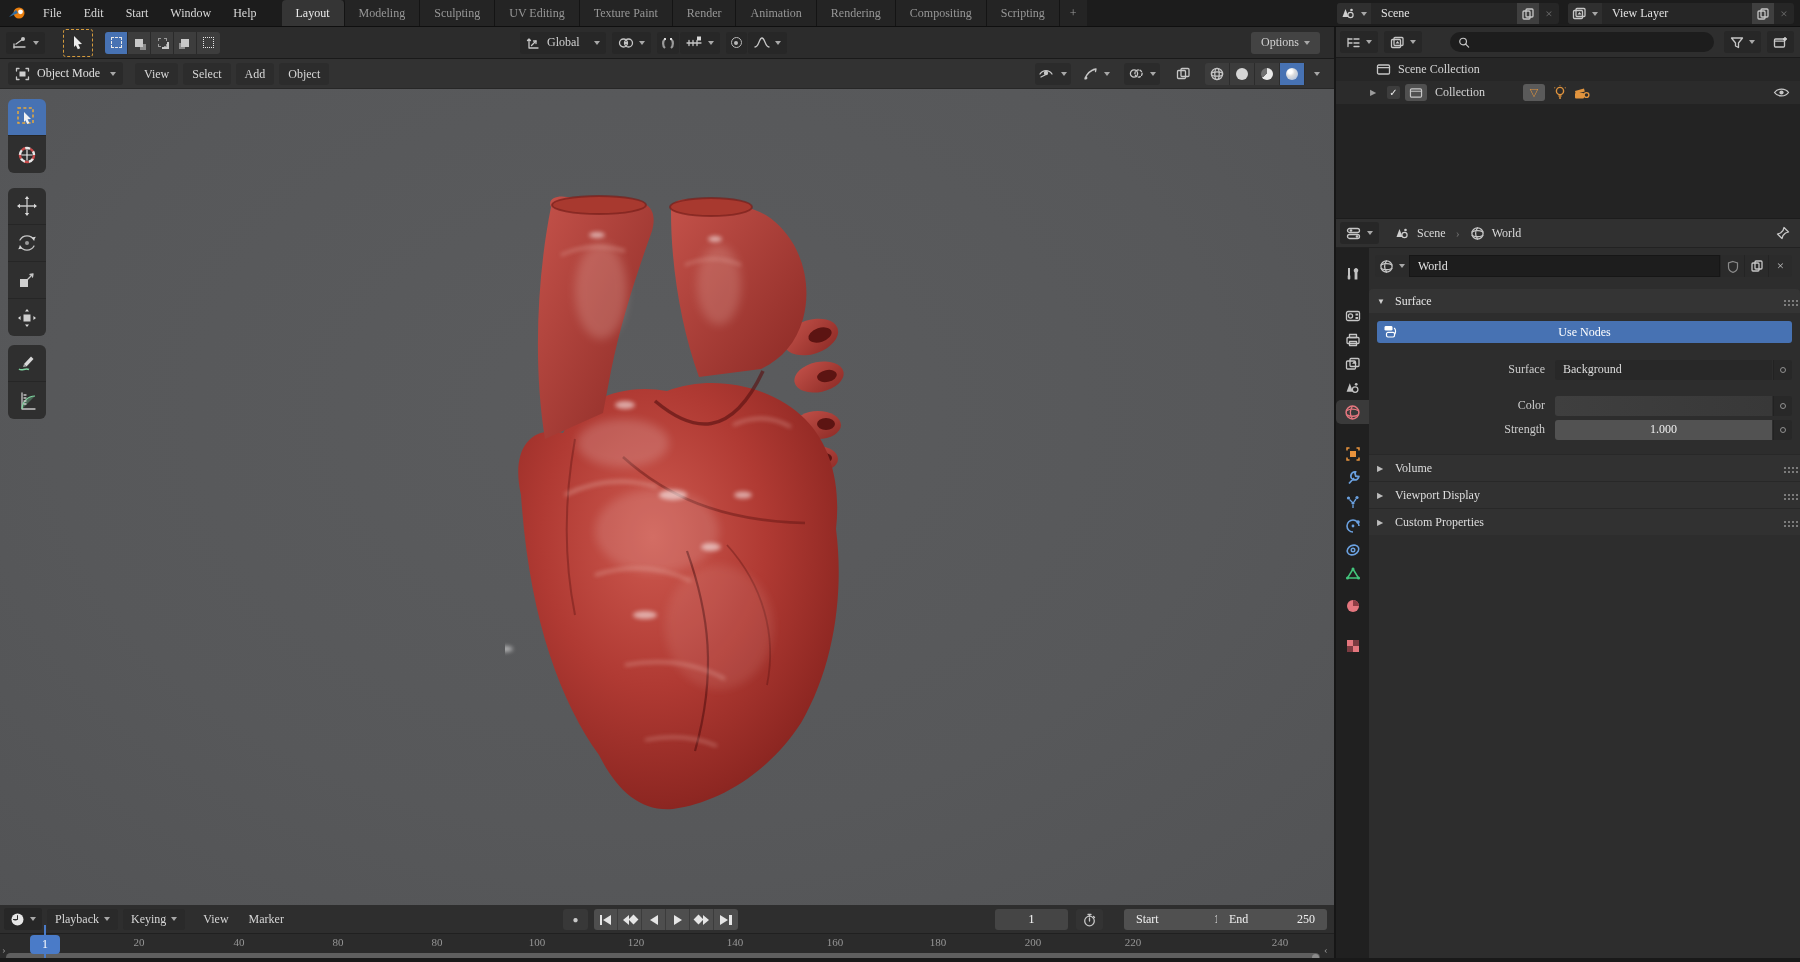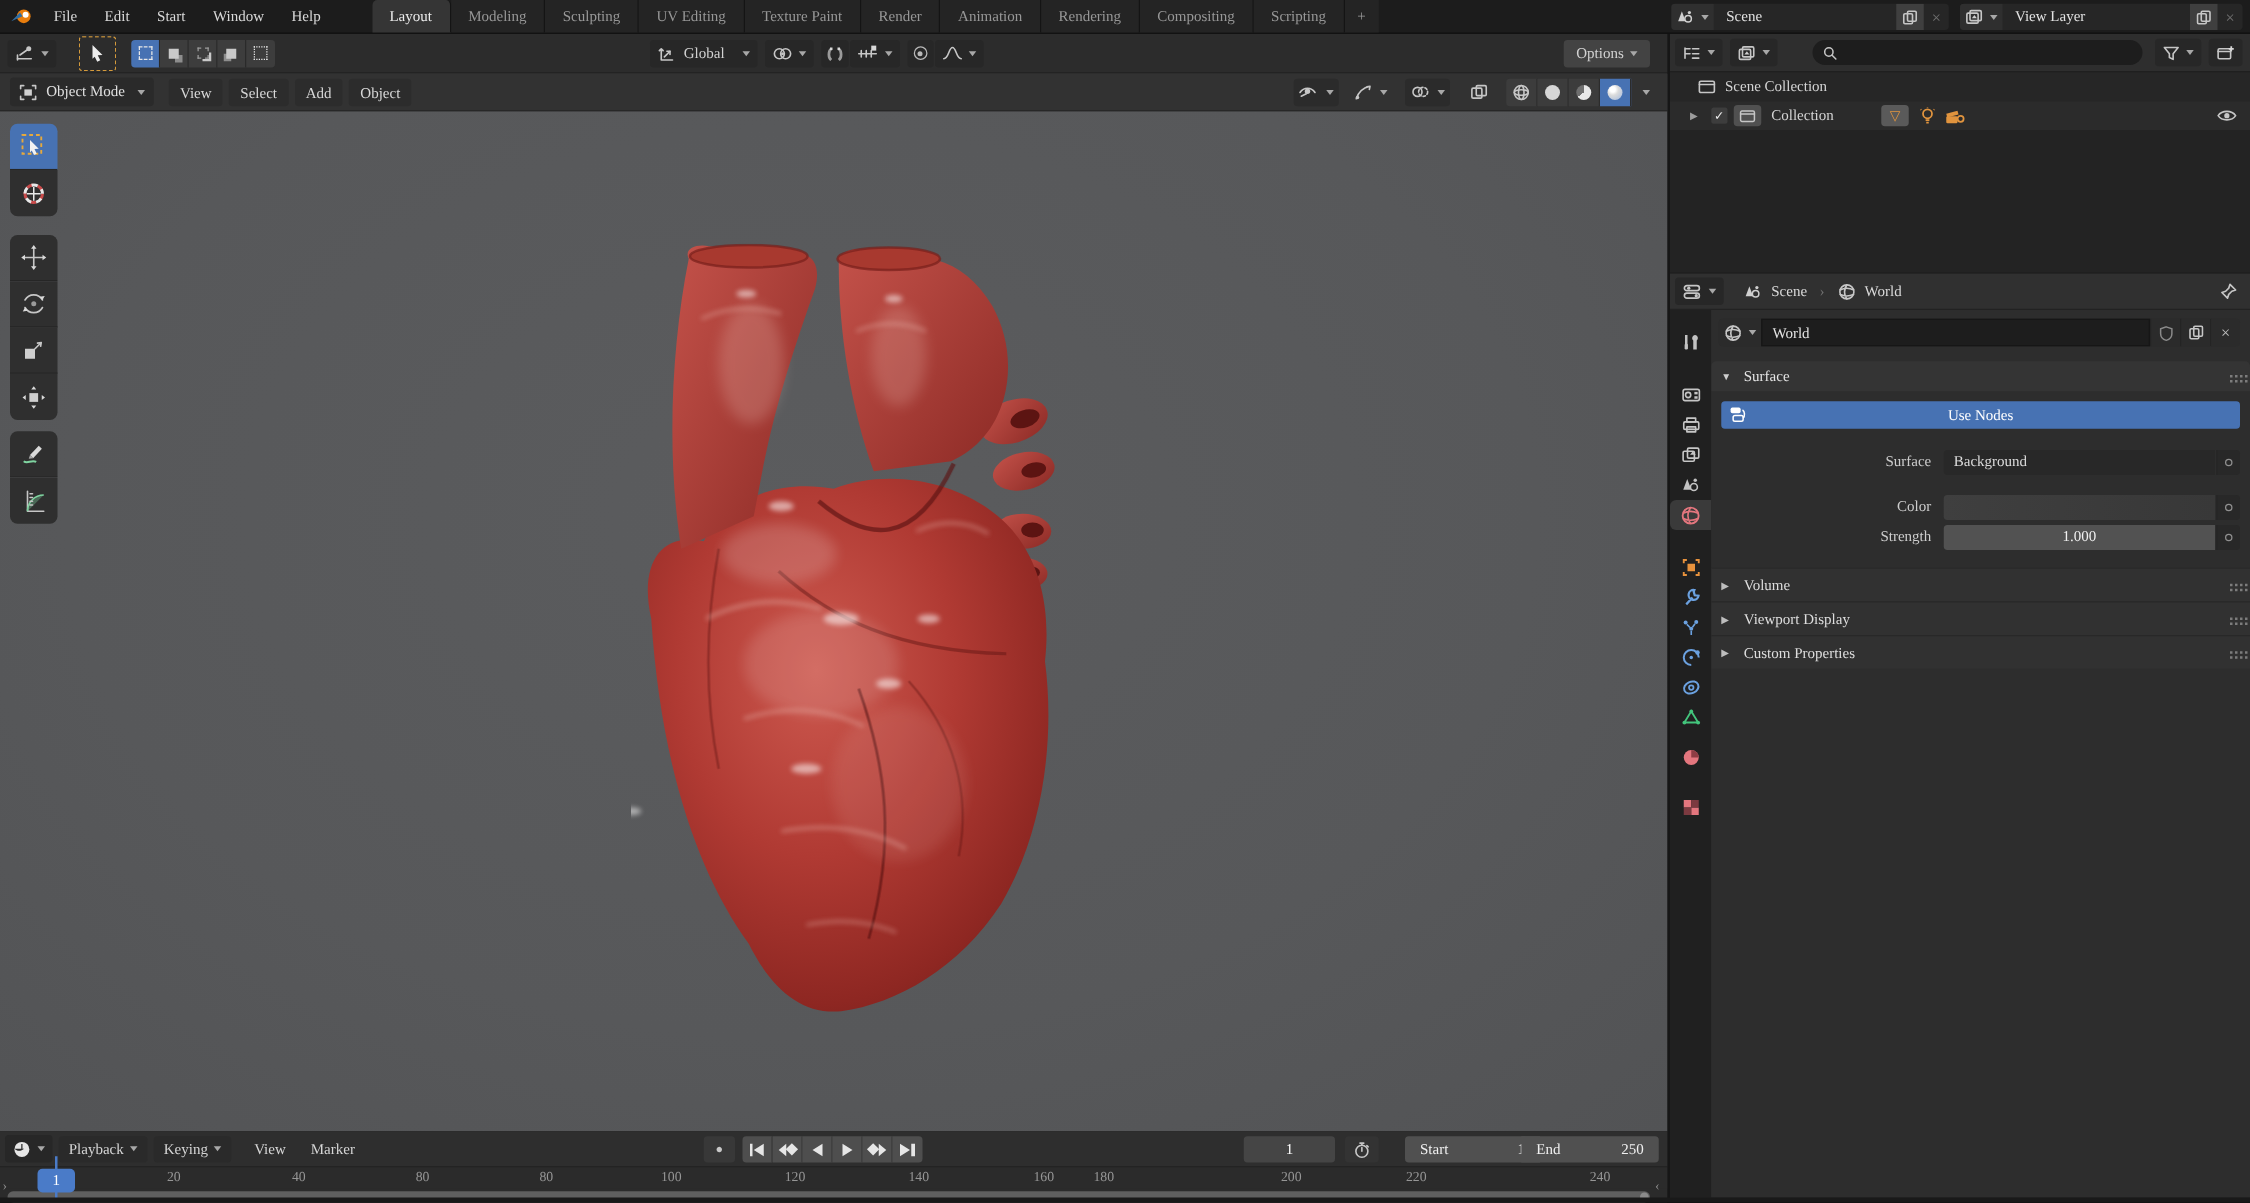--- a/index.html
+++ b/index.html
@@ -9,21 +9,21 @@
     background:#1c1c1c; font-family:Liberation Serif, serif;
     font-size:12px; color:#d4d4d4; -webkit-font-smoothing:antialiased;
   }
   .abs { position:absolute; }
 
   
   #topbar { position:absolute; left:0; top:0; width:1800px; height:27px;
             background:#1c1c1c; display:flex; align-items:center; z-index:40;
             border-bottom:1px solid #0f0f0f; }
   .menu-item { padding:0 11px; line-height:26px; color:#d9d9d9; cursor:default; }
-  .ws-tabs { display:flex; height:26px; margin-left:30px; }
+  .ws-tabs { display:flex; height:26px; margin-left:14px; }
   .ws-tab { padding:0 14px; line-height:26px; color:#979797; border-right:1px solid #141414; background:#242424; }
   .ws-tab.active { background:#353535; color:#ececec; border-radius:4px 4px 0 0; }
   .ws-add { padding:0 10px; line-height:26px; color:#9a9a9a; background:#242424; }
   .id-widget { display:flex; align-items:center; height:21px; background:#262626; border-radius:3px; overflow:hidden; }
   .id-widget .icon-btn { height:21px; padding:0 4px; background:#2f2f2f; display:flex; align-items:center; }
   .id-widget .id-label { padding:0 10px; color:#e2e2e2; flex:1; }
   .mini-btn { width:22px; height:21px; display:flex; align-items:center; justify-content:center; background:#3f3f3f; }
   .mini-x { width:20px; height:21px; display:flex; align-items:center; justify-content:center; color:#6f6f6f; font-size:13px; }
 
   .cv { width:0; height:0; border-left:3.5px solid transparent; border-right:3.5px solid transparent;
@@ -68,21 +68,21 @@
   .tool-btn:first-child { border-radius:6px 6px 0 0; }
   .tool-btn:last-child { border-radius:0 0 6px 6px; border-bottom:none; }
   .tool-btn.active { background:#4772b3; }
 
   
   #outliner { position:absolute; left:1336px; top:27px; width:464px; height:191px; background:#232323; }
   #outliner-header { height:31px; background:#2e2e2e; display:flex; align-items:center; border-bottom:1px solid #1b1b1b; }
   .search-box { flex:1; height:20px; margin:0 10px 0 28px; background:#1d1d1d; border-radius:10px;
                 display:flex; align-items:center; padding:0 8px; }
   .search-box input { background:transparent; border:none; outline:none; color:#cfcfcf; width:100%; font:inherit; }
-  .out-row { height:23px; display:flex; align-items:center; padding-left:10px; }
+  .out-row { height:23px; display:flex; align-items:center; padding-left:28px; }
   .out-row.r1 { background:#262626; }
   .out-row.r2 { background:#2b2b2b; }
   .badge { height:17px; min-width:22px; border-radius:3px; background:#505050; display:flex;
            align-items:center; justify-content:center; margin-right:3px; }
   .cb { width:13px; height:13px; background:#3d3d3d; border-radius:2px; color:#ededed; font-size:10px;
         display:flex; align-items:center; justify-content:center; margin:0 5px; }
 
   
   #props { position:absolute; left:1336px; top:219px; width:464px; height:739px; background:#2d2d2d; }
   #props-header { height:29px; background:#303030; display:flex; align-items:center; border-bottom:1px solid #222; }
@@ -890,21 +890,21 @@
 
     <div id="tl-ruler">
       <span class="tick" style="left:139px">20</span>
       <span class="tick" style="left:239px">40</span>
       <span class="tick" style="left:338px">80</span>
       <span class="tick" style="left:437px">80</span>
       <span class="tick" style="left:537px">100</span>
       <span class="tick" style="left:636px">120</span>
       <span class="tick" style="left:735px">140</span>
       <span class="tick" style="left:835px">160</span>
-      <span class="tick" style="left:883px">180</span>
+      <span class="tick" style="left:938px">180</span>
       <span class="tick" style="left:1033px">200</span>
       <span class="tick" style="left:1133px">220</span>
       <span class="tick" style="left:1280px">240</span>
       <div class="playhead">
         <span>1</span>
       </div>
     </div>
     <div class="playhead-line"></div>
     <span class="edge-chev" style="left:2px">›</span>
     <span class="edge-chev" style="left:1324px">‹</span>

